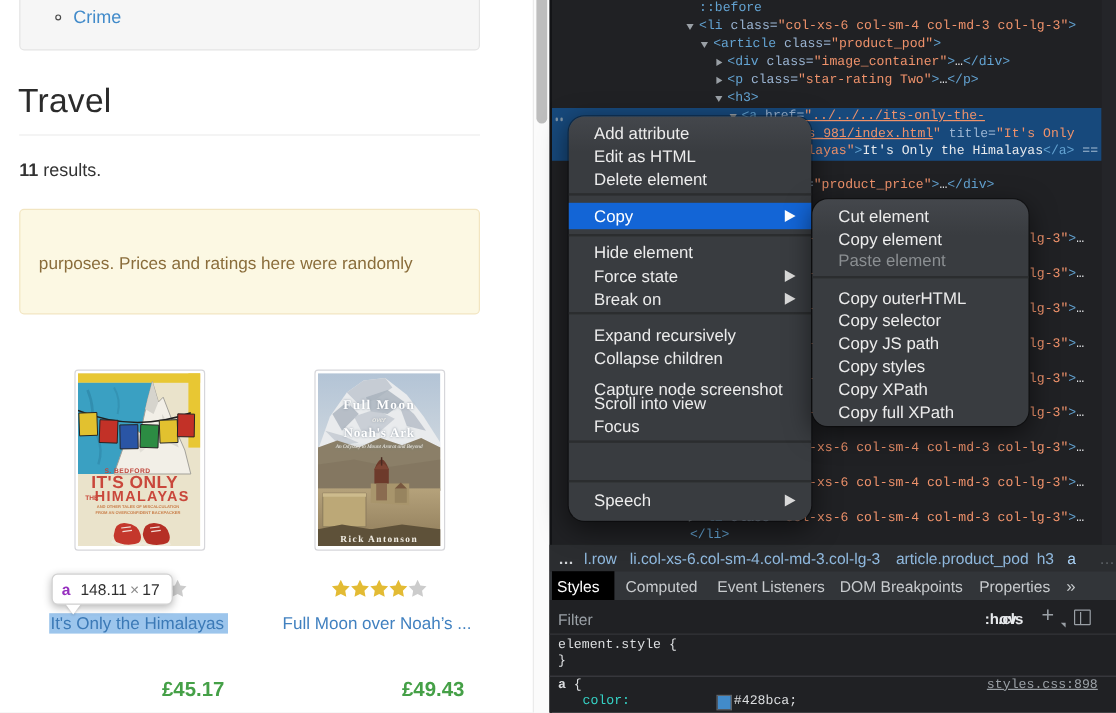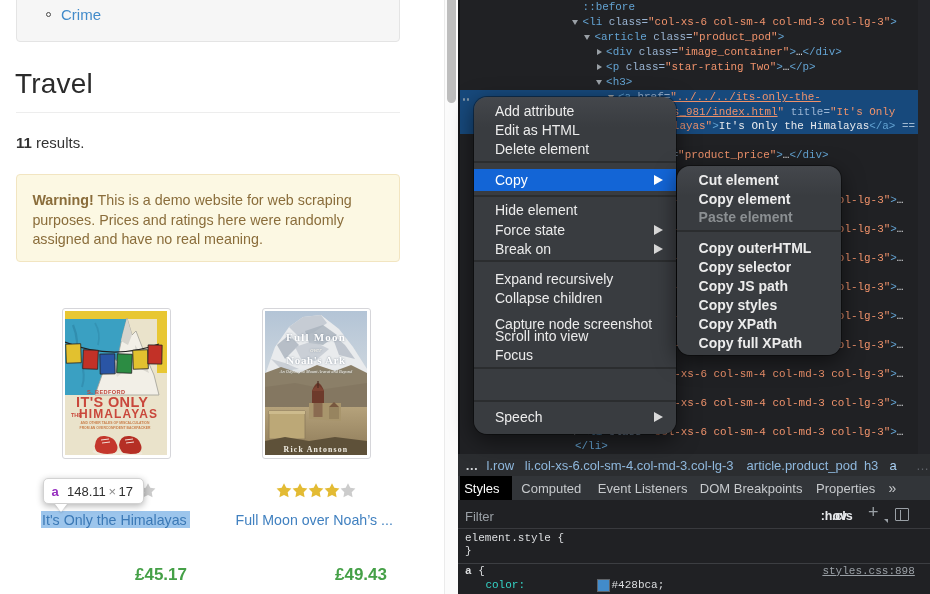--- a/index.html
+++ b/index.html
@@ -77,23 +77,21 @@
 <body>
 <div id="stage">
 
 <div id="sidebox"></div>
 <div id="bullet"></div>
 <span class="abs crime" style="left:61px; top:5.8px;">Crime</span>
 <span class="abs" id="travel" style="left:15px; top:68px;">Travel</span>
 <div id="hr1"></div>
 <span class="abs body15" style="left:16px; top:134.3px;"><b>11</b> results.</span>
 <div id="warn"></div>
-<span class="abs warnline" style="left:32.4px; top:191.7px;"><b>Warning!</b> This is a demo website for web scraping</span>
 <span class="abs warnline" style="left:32.4px; top:211.5px;">purposes. Prices and ratings here were randomly</span>
-<span class="abs warnline" style="left:32.4px; top:231.3px;">assigned and have no real meaning.</span>
 
 <div class="imgbox" style="left:61.8px; top:307.9px;"><svg width="102" height="144" viewBox="0 0 102 144">
 <rect x="0" y="0" width="102" height="144" fill="#eae3cb"></rect>
 <rect x="0" y="0" width="102" height="8" fill="#e8c733"></rect>
 <rect x="92" y="0" width="10" height="62" fill="#e8c733"></rect>
 <rect x="0" y="8" width="62" height="76" fill="#3aa0c2"></rect>
 <path d="M8,14 q7,16 2,34" stroke="#2e86a6" stroke-width="2.2" fill="none" opacity="0.7"></path>
 <path d="M16,52 q5,12 1,24" stroke="#2e86a6" stroke-width="2" fill="none" opacity="0.6"></path>
 <path d="M30,12 q6,10 3,22" stroke="#2e86a6" stroke-width="1.6" fill="none" opacity="0.5"></path>
 <path d="M30,84 L44,44 L52,50 L58,22 L62,7 L67,24 L71,20 L81,46 L89,64 L94,84 Z" fill="#f2efe7" stroke="#a09e96" stroke-width="0.8"></path>
@@ -303,21 +301,21 @@
   <span class="mi" style="top:174.8px;">Expand recursively</span>
   <span class="mi" style="top:193.7px;">Collapse children</span>
   <span class="mi" style="top:219px;">Capture node screenshot</span>
   <span class="mi" style="top:231.7px;">Scroll into view</span>
   <span class="mi" style="top:250.7px;">Focus</span>
   <div class="msep" style="top:270.3px;"></div>
   <div class="msep" style="top:303.7px;"></div>
   <span class="mi" style="top:312.9px;">Speech</span>
   <div class="mArr" style="right:13px; top:315.7px; border-left-color:#d9d9d9;"></div>
 </div>
-<div class="menu" id="submenu" style="left:677px; top:165.5px; width:164px; height:189.3px;font-weight:bold;">
+<div class="menu" id="submenu" style="left:677px; top:165.5px; width:180px; height:189.3px;">
   <span class="mi2" style="top:6.7px;">Cut element</span>
   <span class="mi2" style="top:25.4px;">Copy element</span>
   <span class="mi2" style="top:43.8px; color:#8b8f92;">Paste element</span>
   <div class="msep" style="top:64.8px;"></div>
   <span class="mi2" style="top:74.1px;">Copy outerHTML</span>
   <span class="mi2" style="top:93.2px;">Copy selector</span>
   <span class="mi2" style="top:112.3px;">Copy JS path</span>
   <span class="mi2" style="top:131.4px;">Copy styles</span>
   <span class="mi2" style="top:150.5px;">Copy XPath</span>
   <span class="mi2" style="top:169.6px;">Copy full XPath</span>

